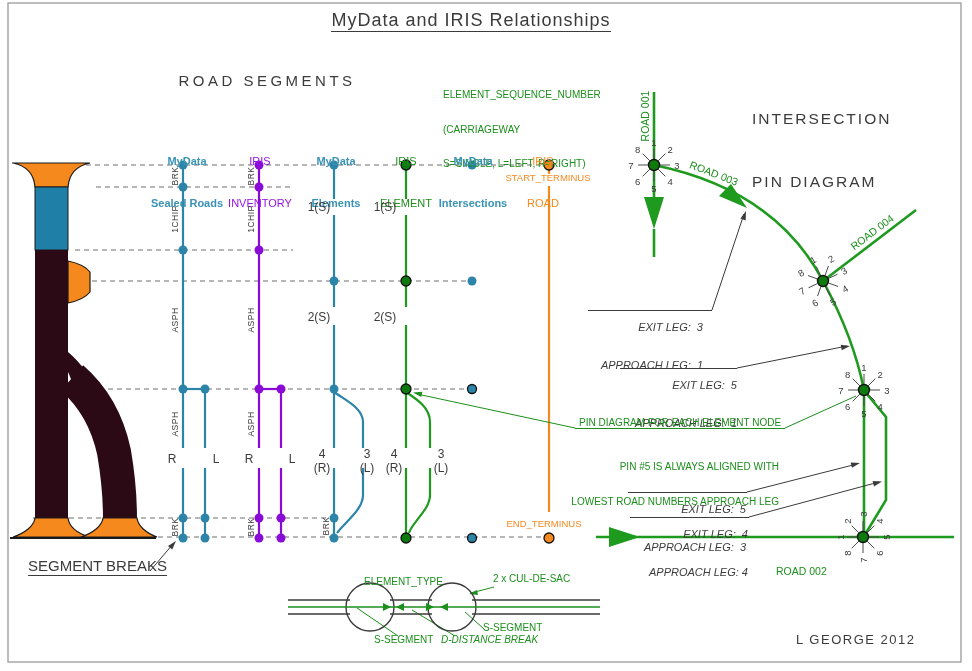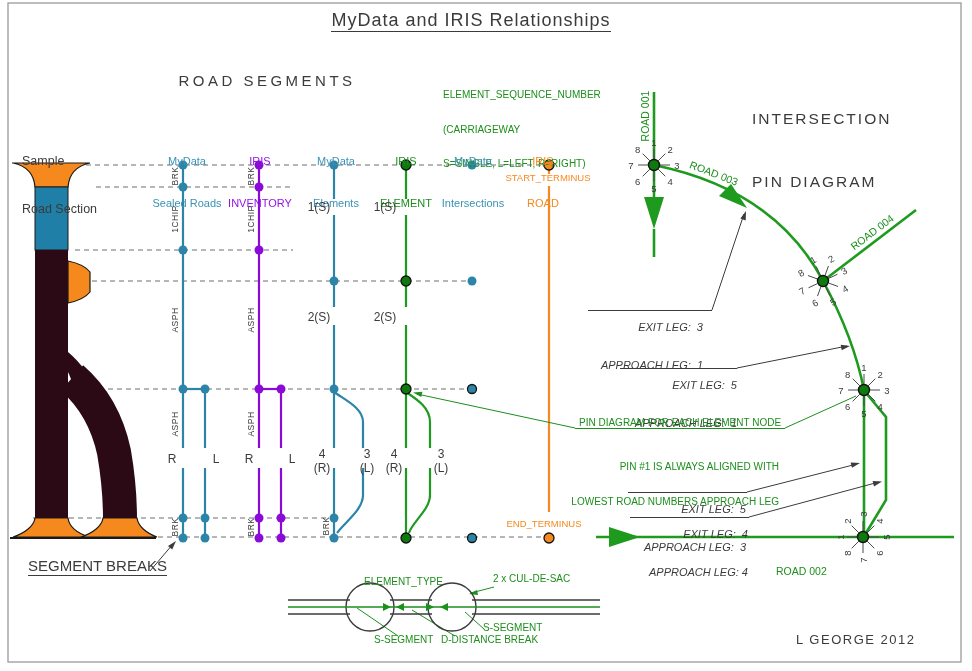--- a/index.html
+++ b/index.html
@@ -1,20 +1,20 @@
 <!DOCTYPE html>
 <html><head>
 <meta charset="utf-8">
 <style>
   html,body{margin:0;padding:0;background:#fff;}
   #stage{position:relative;width:972px;height:671px;background:#fff;overflow:hidden;
          font-family:"Liberation Sans",sans-serif;color:#3B3B3B;}
   .lbl{position:absolute;white-space:pre;}
   .ink{color:#3B3B3B;}
-  .teal{color:#3A92B5;}
+  .teal{color:#3A92B5;font-weight:bold;}
   .purple{color:#9513E6;}
   .green{color:#1C8F1C;}
   .orange{color:#F6891D;}
   .ctr{text-align:center;}
   .rt{text-align:right;}
   .hdr{font-size:11px;line-height:14px;}
   .rlab{position:absolute;font-size:8.5px;color:#3B3B3B;letter-spacing:.5px;white-space:pre;
         transform:translate(-50%,-50%) rotate(-90deg);}
   .clab{position:absolute;font-size:12px;color:#3B3B3B;white-space:pre;transform:translate(-50%,-50%);}
   .splitblk{position:absolute;font-size:12px;line-height:14px;color:#3B3B3B;text-align:center;transform:translateX(-50%);}
@@ -265,24 +265,20 @@
   <div>INTERSECTION</div>
   <div>PIN DIAGRAM</div>
 </div>
 
 <div class="lbl note green" style="left:443px;top:66px;">
   <div>ELEMENT_SEQUENCE_NUMBER</div>
   <div>(CARRIAGEWAY</div>
   <div>S=SINGLE, L=LEFT, R=RIGHT)</div>
 </div>
 
-<div class="lbl ink" style="left:22px;top:121px;font-size:12.5px;line-height:16px;">
-  <div>Sample</div>
-  <div>Road Section</div>
-</div>
 
 <div class="lbl hdr ctr teal" style="left:137px;top:126px;width:100px;">
   <div>MyData</div>
   <div>Sealed Roads</div>
 </div>
 <div class="lbl hdr ctr purple" style="left:215px;top:126px;width:90px;">
   <div>IRIS</div>
   <div>INVENTORY</div>
 </div>
 <div class="lbl hdr ctr teal" style="left:291px;top:126px;width:90px;">
@@ -359,34 +355,34 @@
   <div>EXIT LEG:  5</div>
   <div>APPROACH LEG:  3</div>
 </div>
 <div class="legblk" style="left:542px;top:503px;width:206px;">
   <div>EXIT LEG:  4</div>
   <div>APPROACH LEG: 4</div>
 </div>
 
 <div class="lbl note green" style="left:579px;top:417px;">PIN DIAGRAM FOR EACH ELEMENT NODE</div>
 <div class="lbl note green rt" style="left:520px;top:438px;width:259px;">
-  <div>PIN #1 IS ALWAYS ALIGNED WITH</div>
+  <div>PIN #5 IS ALWAYS ALIGNED WITH</div>
   <div>LOWEST ROAD NUMBERS APPROACH LEG</div>
 </div>
 
 <div class="lbl green" style="left:645px;top:116px;font-size:10.5px;transform:translate(-50%,-50%) rotate(-90deg);">ROAD 001</div>
 <div class="lbl green" style="left:776px;top:565px;font-size:10.5px;">ROAD 002</div>
 <div class="lbl green" style="left:714px;top:173px;font-size:10.5px;transform:translate(-50%,-50%) rotate(21deg);">ROAD 003</div>
 <div class="lbl green" style="left:872px;top:232px;font-size:10.5px;transform:translate(-50%,-50%) rotate(-37deg);">ROAD 004</div>
 
 <div class="lbl note green" style="left:364px;top:576px;">ELEMENT_TYPE</div>
 <div class="lbl note green" style="left:493px;top:573px;">2 x CUL-DE-SAC</div>
 <div class="lbl note green" style="left:374px;top:634px;">S-SEGMENT</div>
 <div class="lbl note green" style="left:483px;top:622px;">S-SEGMENT</div>
-<div class="lbl note green" style="left:441px;top:634px;">D-DISTANCE BREAK</div>
+<div class="lbl note green" style="left:441px;top:634px;font-style:italic;">D-DISTANCE BREAK</div>
 
 <div class="lbl ink" style="left:796px;top:632px;font-size:13px;letter-spacing:1.5px;">L GEORGE 2012</div>
 
 <span class="pin-num" style="left: 654px; top: 142px; transform: translate(-50%, -50%) rotate(0deg);">1</span>
     <span class="pin-num" style="left: 670.263px; top: 148.737px; transform: translate(-50%, -50%) rotate(0deg);">2</span>
     <span class="pin-num" style="left: 677px; top: 165px; transform: translate(-50%, -50%) rotate(0deg);">3</span>
     <span class="pin-num" style="left: 670.263px; top: 181.263px; transform: translate(-50%, -50%) rotate(0deg);">4</span>
     <span class="pin-num" style="left: 654px; top: 188px; transform: translate(-50%, -50%) rotate(0deg);">5</span>
     <span class="pin-num" style="left: 637.737px; top: 181.263px; transform: translate(-50%, -50%) rotate(0deg);">6</span>
     <span class="pin-num" style="left: 631px; top: 165px; transform: translate(-50%, -50%) rotate(0deg);">7</span>

